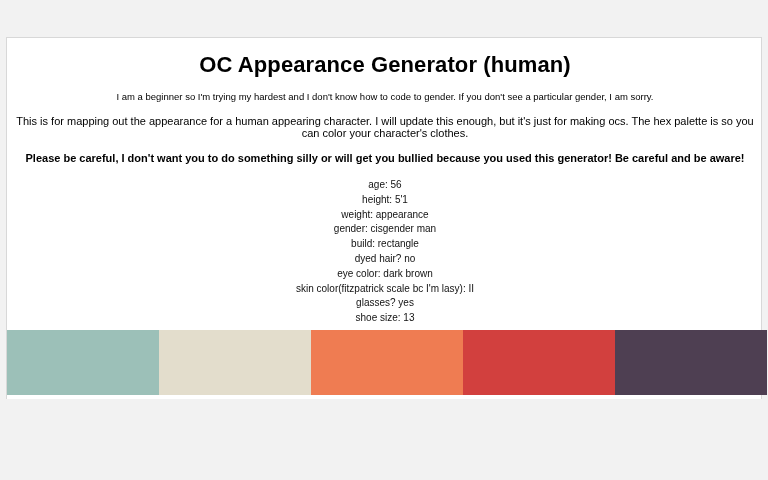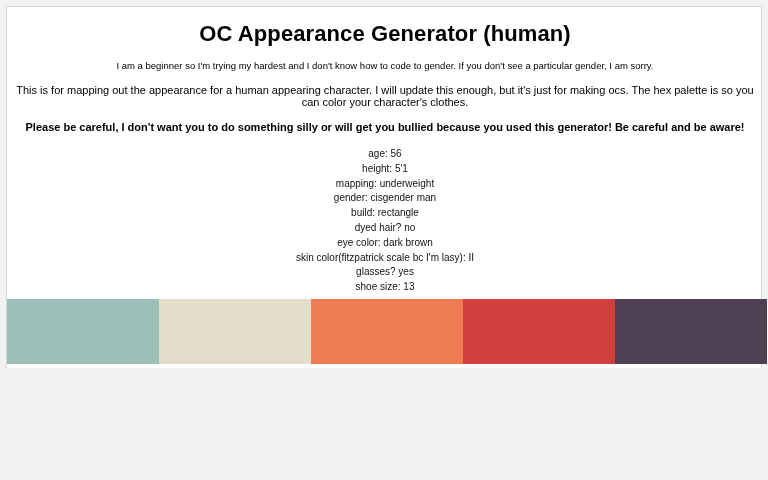--- a/index.html
+++ b/index.html
@@ -7,20 +7,21 @@
     padding: 0;
     background: #f2f2f2;
     font-family: "Liberation Sans", sans-serif;
   }
   #page {
     width: 768px;
     height: 368px;
     position: relative;
     background: #f2f2f2;
     overflow: hidden;
+    margin-top: 31px;
   }
   .page-frame {
     position: absolute;
     left: 6px;
     top: 6px;
     width: 756px;
     height: 466px;
     background: #ffffff;
     border: 1px solid #d8d8d8;
     box-sizing: border-box;
@@ -112,21 +113,21 @@
 
       <p class="note1">I am a beginner so I'm trying my hardest and I don't know how to code to gender. If you don't see a particular gender, I am sorry.</p>
 
       <p class="note2">This is for mapping out the appearance for a human appearing character. I will update this enough, but it's just for making ocs. The hex palette is so you can color your character's clothes.</p>
 
       <p class="warning">Please be careful, I don't want you to do something silly or will get you bullied because you used this generator! Be careful and be aware!</p>
 
       <div class="stats">
         <div>age: 56</div>
         <div>height: 5'1</div>
-        <div>mapping: underweight</div>
+        <div>weight: appearance</div>
         <div>gender: cisgender man</div>
         <div>build: rectangle</div>
         <div>dyed hair? no</div>
         <div>eye color: dark brown</div>
         <div>skin color(fitzpatrick scale bc I'm lasy): II</div>
         <div>glasses? yes</div>
         <div>shoe size: 13</div>
       </div>
 
       <div class="btn-row">

